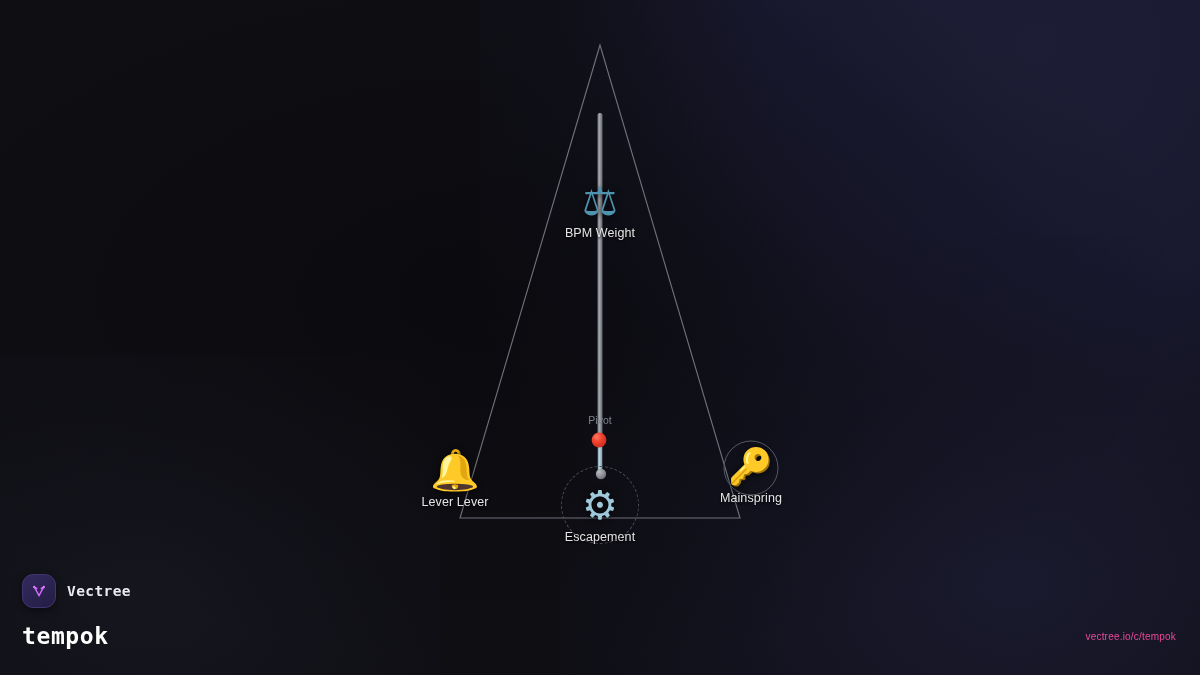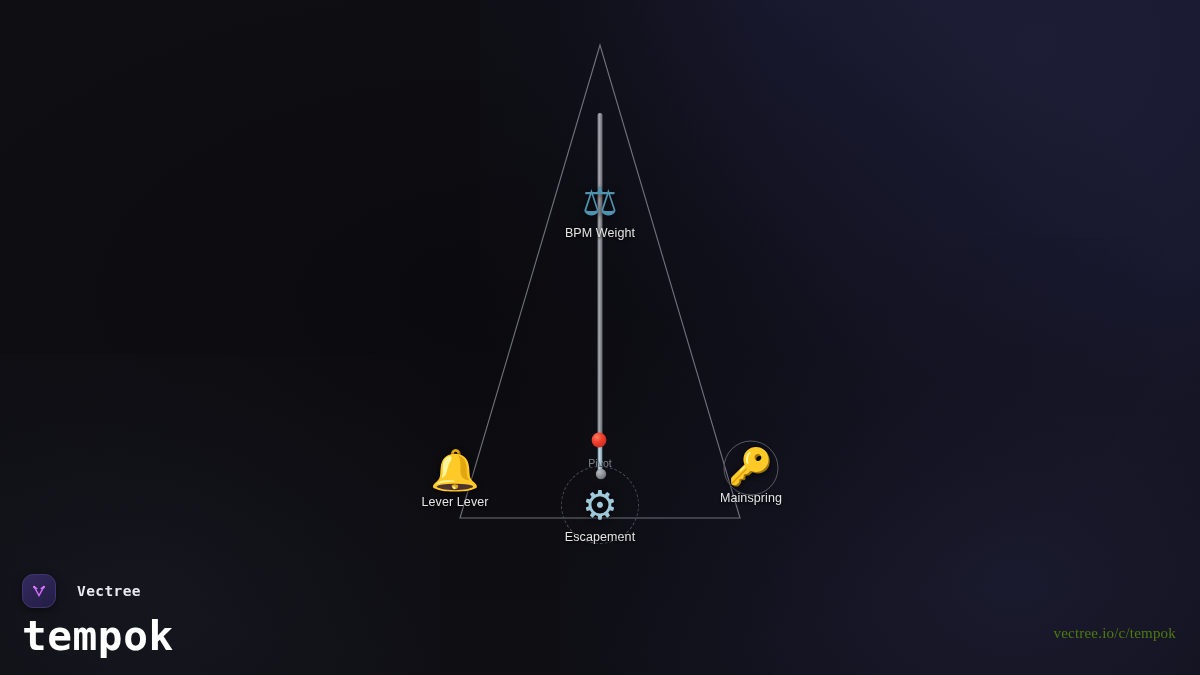--- a/index.html
+++ b/index.html
@@ -90,33 +90,32 @@
   .node-ring.dashed {
     width:78px; height:78px;
     border:1px dashed #4a4f58;
   }
   .pivot-label {
     position:absolute;
     transform:translate(-50%,-50%);
     font-size:10.5px;
     color:#7e828b;
     white-space:nowrap;
-    margin-top:43px;
   }
 
   
   #brand {
     position:absolute;
     left:22px; bottom:18px;
     z-index:6;
   }
   .brand-row {
     display:flex;
     align-items:center;
-    gap:21px;
+    gap:11px;
   }
   .brand-mark {
     width:34px; height:34px;
     border-radius:11px;
     background:linear-gradient(145deg,#342a5e 0%,#2a2350 55%,#231d44 100%);
     border:1px solid #413571;
     display:flex;
     align-items:center;
     justify-content:center;
     box-shadow:0 2px 7px rgba(0,0,0,0.5);
@@ -124,32 +123,32 @@
   .brand-name {
     font-family:"DejaVu Sans Mono","Liberation Mono",monospace;
     font-size:14.5px;
     font-weight:bold;
     color:#e9ebf0;
     letter-spacing:0.4px;
   }
   .brand-title {
     margin-top:7px;
     font-family:"DejaVu Sans Mono","Liberation Mono",monospace;
-    font-size:41px;
+    font-size:23px;
     font-weight:bold;
     color:#ffffff;
     letter-spacing:0.6px;
     line-height:42px;
   }
   #page-url {
     position:absolute;
     right:24px; bottom:33px;
-    font-family:Liberation Serif, serif;
-    font-size:15px;
-    color:#4d7c0f;
+    font-family:Liberation Sans, sans-serif;
+    font-size:10px;
+    color:#ec4899;
     letter-spacing:0.2px;
     z-index:6;
   }
 </style>
 </head>
 <body>
 
 <div id="stage">
 
   <div class="bg-glow-tr"></div>

